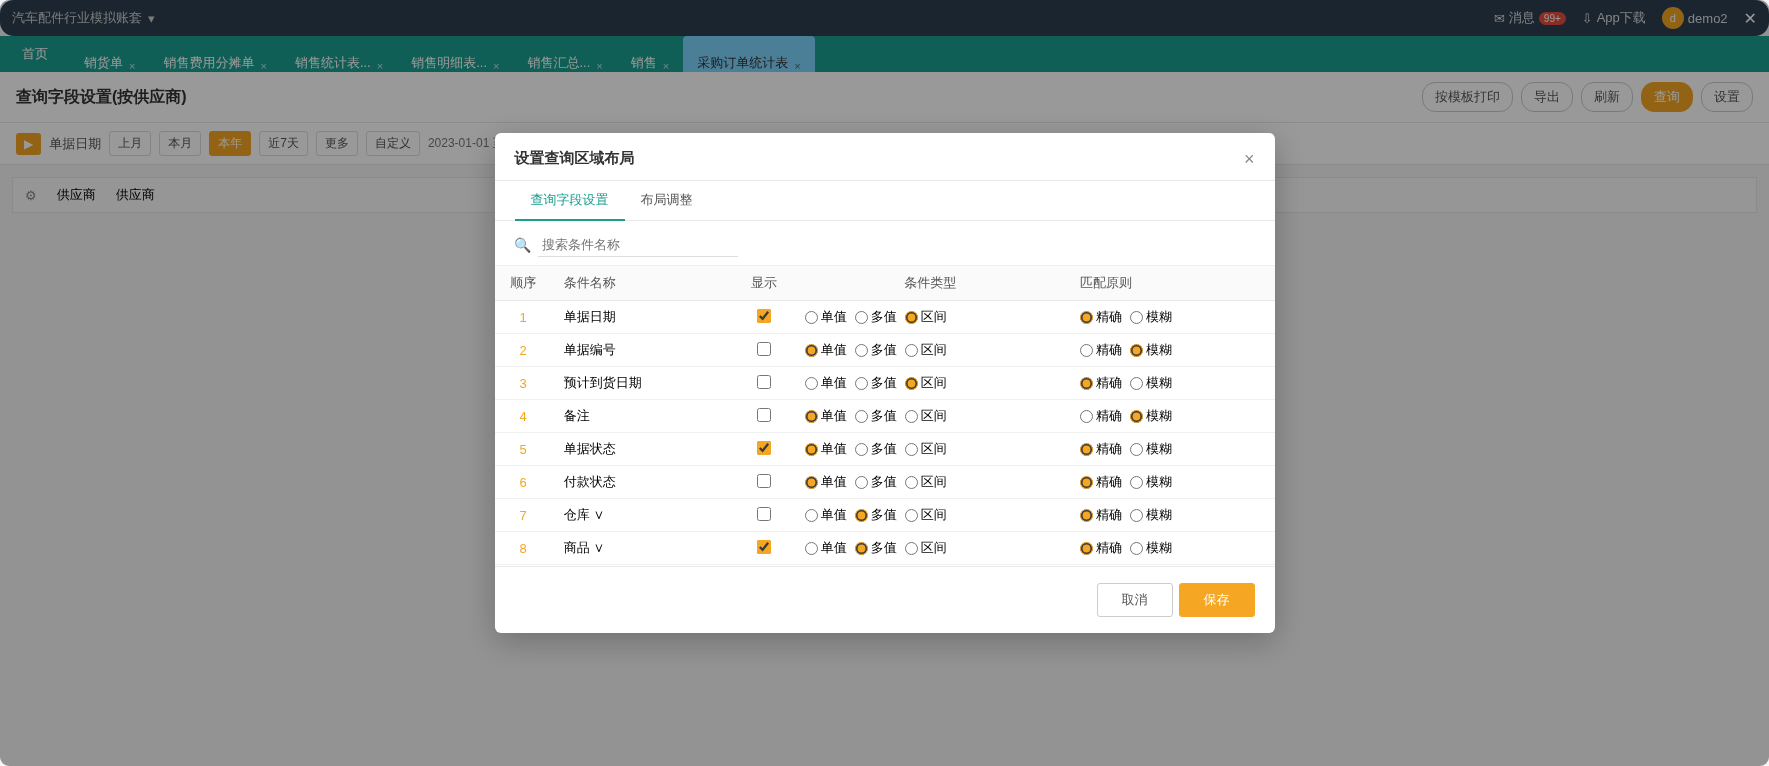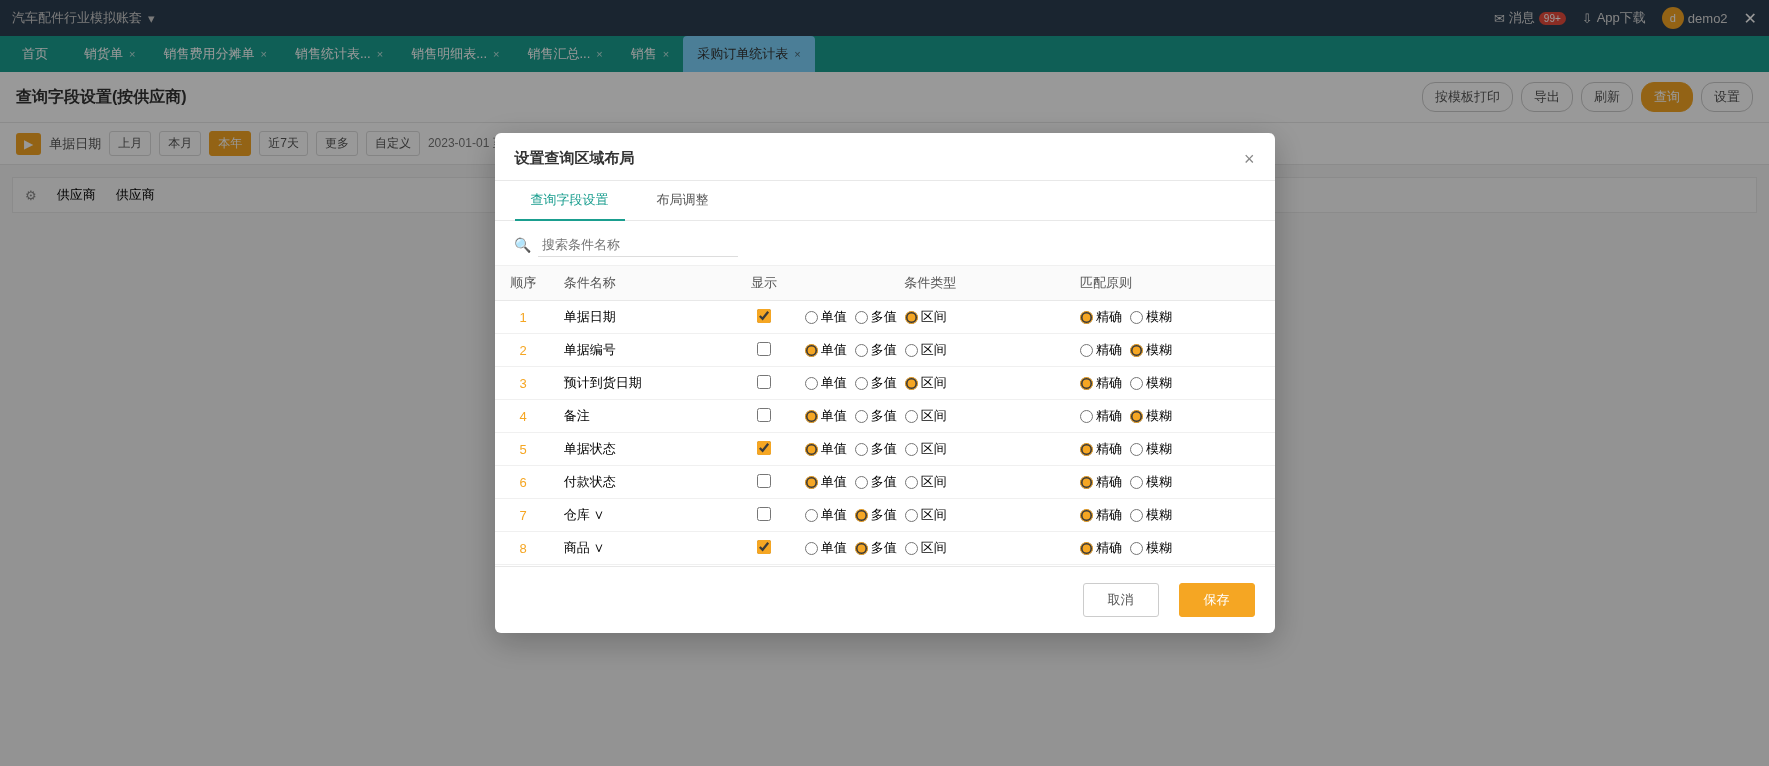--- a/index.html
+++ b/index.html
@@ -7,40 +7,41 @@
 
     
     .top-nav {
       height: 36px;
       background: #2c3e50;
       display: flex;
       align-items: center;
       justify-content: space-between;
       padding: 0 12px;
       color: #fff;
+      border-radius: 14px;
     }
     .top-nav-left { font-size: 13px; color: #ccc; display: flex; align-items: center; gap: 6px; }
     .top-nav-right { display: flex; align-items: center; gap: 16px; font-size: 13px; }
     .nav-badge { background: #e74c3c; color: #fff; border-radius: 10px; padding: 1px 5px; font-size: 10px; }
     .nav-item { display: flex; align-items: center; gap: 4px; cursor: pointer; color: #ddd; }
 
     
     .tab-bar {
       height: 36px;
       background: #1a9e8f;
       display: flex;
       align-items: center;
       padding: 0 0 0 0;
       gap: 0;
     }
     .tab-item {
       height: 36px;
       padding: 0 14px;
       display: flex;
-      align-items: center;
+      align-items: flex-end;
       color: #fff;
       font-size: 13px;
       cursor: pointer;
       position: relative;
       white-space: nowrap;
     }
     .tab-item.active {
       background: #7dd3fc;
       color: #333;
       border-radius: 4px 4px 0 0;
@@ -121,20 +122,21 @@
 
     
     .overlay {
       position: fixed;
       top: 0; left: 0; right: 0; bottom: 0;
       background: rgba(0,0,0,0.4);
       z-index: 100;
       display: flex;
       align-items: center;
       justify-content: center;
+      border-radius: 9px;
     }
 
     
     .dialog {
       background: #fff;
       border-radius: 6px;
       width: 780px;
       max-height: 680px;
       box-shadow: 0 8px 32px rgba(0,0,0,0.25);
       display: flex;
@@ -149,21 +151,21 @@
       justify-content: space-between;
     }
     .dialog-title { font-size: 15px; font-weight: bold; color: #333; }
     .dialog-close { cursor: pointer; font-size: 18px; color: #888; background: none; border: none; line-height: 1; }
 
     
     .dialog-tabs {
       display: flex;
       padding: 0 20px;
       border-bottom: 1px solid #e8e8e8;
-      gap: 16px;
+      gap: 0;
     }
     .dialog-tab {
       padding: 10px 16px;
       font-size: 13px;
       cursor: pointer;
       color: #555;
       border-bottom: 2px solid transparent;
       margin-bottom: -1px;
     }
     .dialog-tab.active {
@@ -225,21 +227,21 @@
     .radio-label input[type="radio"] { accent-color: #f5a623; cursor: pointer; }
 
     
     input[type="checkbox"] { accent-color: #f5a623; cursor: pointer; width: 14px; height: 14px; }
 
     
     .dialog-footer {
       padding: 16px 20px;
       display: flex;
       justify-content: flex-end;
-      gap: 20px;
+      gap: 6px;
       border-top: 1px solid #e8e8e8;
     }
     .btn-cancel {
       padding: 7px 24px;
       border: 1px solid #ccc;
       border-radius: 3px;
       background: #fff;
       color: #555;
       cursor: pointer;
       font-size: 13px;

